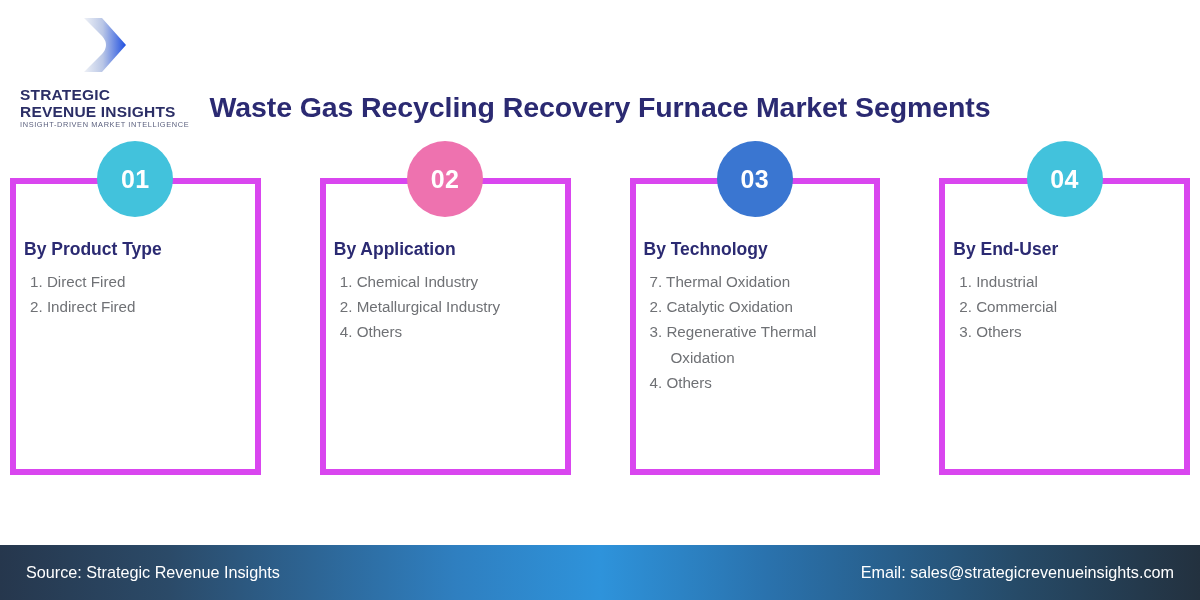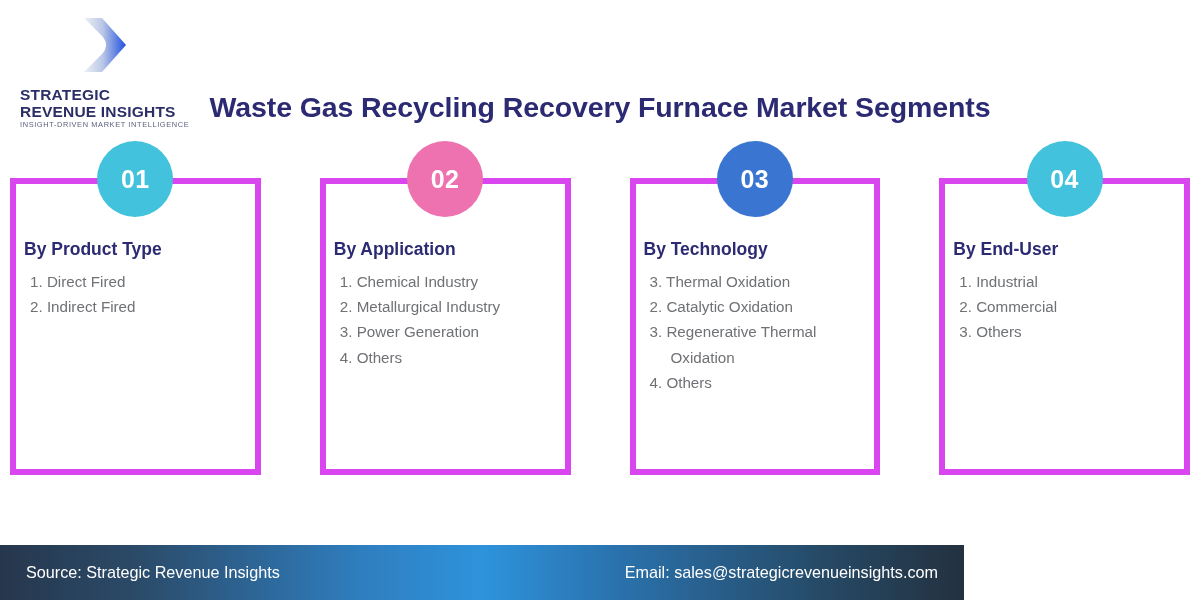--- a/index.html
+++ b/index.html
@@ -115,21 +115,21 @@
     line-height: 1.66;
     padding-left: 21px;
     text-indent: -21px;
   }
 
   
   .footer {
     position: absolute;
     left: 0;
     bottom: 0;
-    width: 964px;
+    width: 1200px;
     height: 55px;
     background: linear-gradient(90deg,
         #26374d 0%,
         #2b4a68 14%,
         #2f7fc0 38%,
         #2e93db 50%,
         #2a72ad 64%,
         #264a67 85%,
         #23313f 100%);
     display: flex;
@@ -178,30 +178,29 @@
       <li>2. Indirect Fired</li>
     </ul>
   </div>
 
   <div class="card">
     <div class="badge" style="background:#ee72af">02</div>
     <div class="card-title">By Application</div>
     <ul class="card-list">
       <li>1. Chemical Industry</li>
       <li>2. Metallurgical Industry</li>
-      <li>3. Power Generation</li>
       <li>4. Others</li>
     </ul>
   </div>
 
   <div class="card">
     <div class="badge" style="background:#3a76d1">03</div>
     <div class="card-title">By Technology</div>
     <ul class="card-list">
-      <li>3. Thermal Oxidation</li>
+      <li>7. Thermal Oxidation</li>
       <li>2. Catalytic Oxidation</li>
       <li>3. Regenerative Thermal Oxidation</li>
       <li>4. Others</li>
     </ul>
   </div>
 
   <div class="card">
     <div class="badge" style="background:#42c2dc">04</div>
     <div class="card-title">By End-User</div>
     <ul class="card-list">

